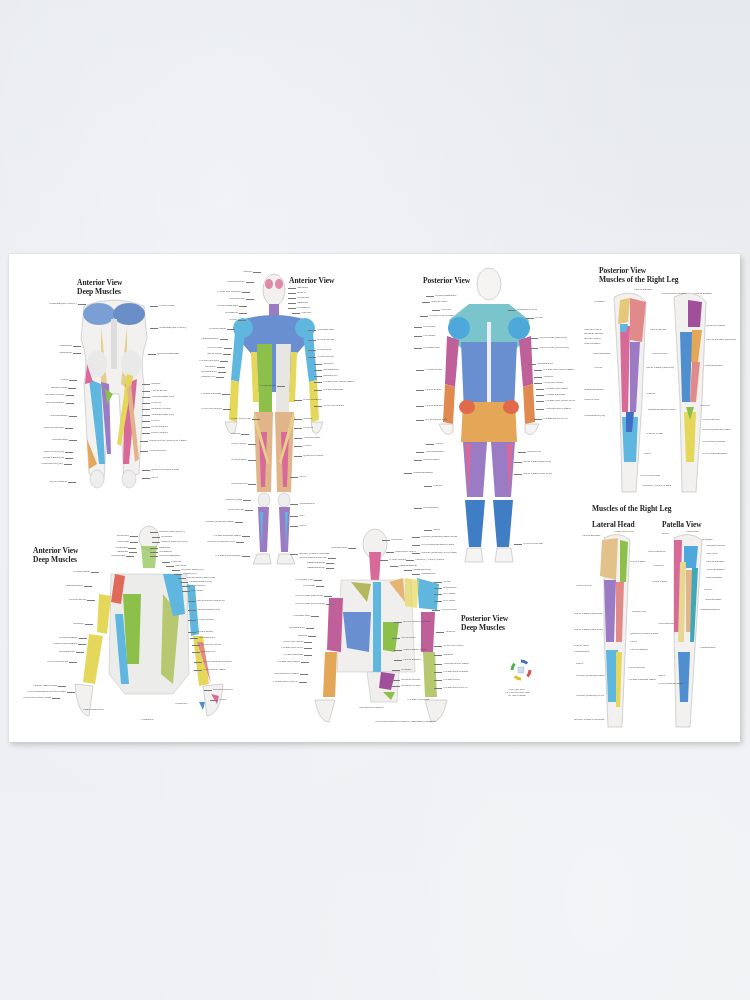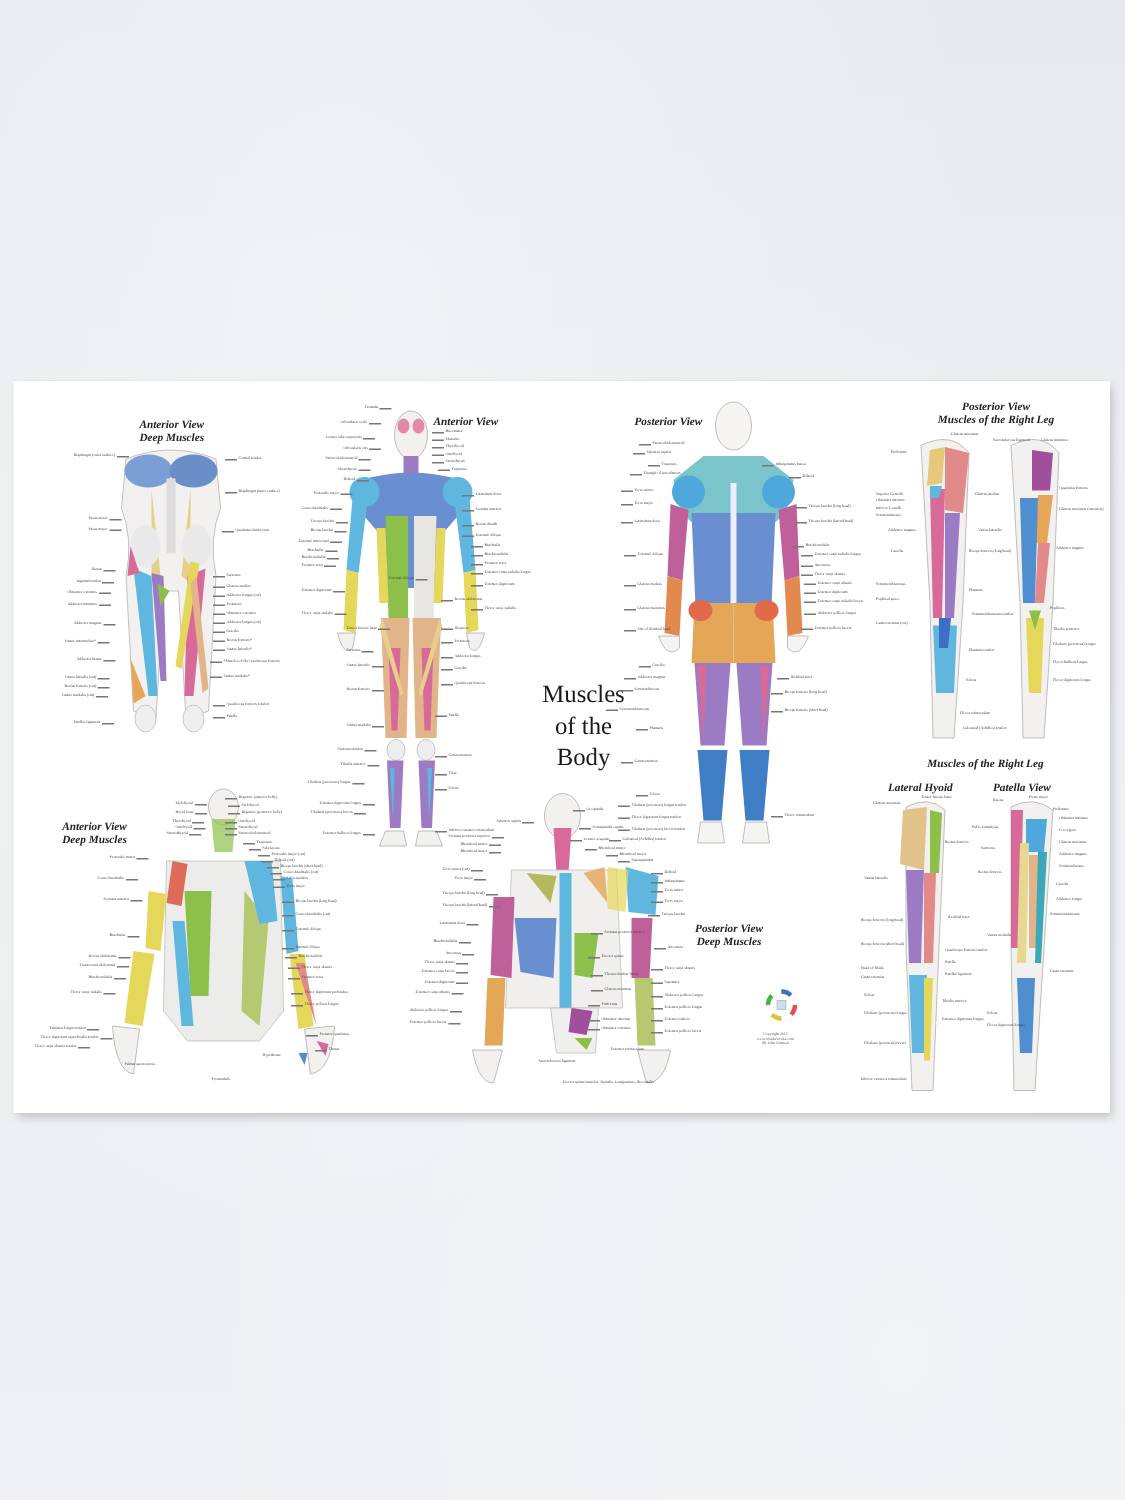--- a/index.html
+++ b/index.html
@@ -15,21 +15,21 @@
       radial-gradient(ellipse at 80% 90%, rgba(255,255,255,0.25), rgba(255,255,255,0) 60%);
   }
   .poster {
     position:absolute; left:9px; top:254px; width:731px; height:488px;
     background:#ffffff;
     box-shadow: 2px 3px 6px rgba(0,0,0,0.18), 0 0 1px rgba(0,0,0,0.12);
   }
   .panel { position:absolute; }
   .ptitle {
     position:absolute; font-family:"Liberation Serif", serif; font-weight:bold;
-    color:#222; font-size:7.5px; line-height:9px; text-align:center; white-space:nowrap;font-style:italic;
+    color:#222; font-size:7.5px; line-height:9px; white-space:nowrap;
   }
   .main-title {
     position:absolute; left:330px; top:198px; width:100px; text-align:center;
     font-family:"Liberation Serif", serif; font-size:16.5px; line-height:21px; color:#1a1a1a;
   }
   .lbl {
     position:absolute; font-family:"Liberation Serif", serif; font-size:2.6px; line-height:3px;
     color:#444; white-space:nowrap;
   }
   .lbl.r::before { content:""; position:absolute; right:100%; top:1.5px; width:8px; border-top:0.4px solid #777; margin-right:1px; }
@@ -190,25 +190,20 @@
     <div class="lbl r" style="left:104px;top:174px;">Adductor longus</div>
     <div class="lbl r" style="left:104px;top:182px;">Gracilis</div>
     <div class="lbl r" style="left:104px;top:192px;">Quadriceps femoris</div>
     <div class="lbl r" style="left:100px;top:213px;">Patella</div>
     <div class="lbl r" style="left:100px;top:240px;">Gastrocnemius</div>
     <div class="lbl r" style="left:100px;top:252px;">Tibia</div>
     <div class="lbl r" style="left:100px;top:262px;">Soleus</div>
     <div class="lbl r" style="left:100px;top:290px;">Inferior extensor retinaculum</div>
   </div>
 
-  <div class="main-title">
-    <div>Muscles</div>
-    <div>of the</div>
-    <div>Body</div>
-  </div>
 
   <div class="panel" style="left:400px;top:8px;width:180px;height:310px;">
     <div class="ptitle" style="left:14px;top:14px;">Posterior View</div>
     <svg width="180" height="310" viewBox="0 0 180 310">
       <ellipse cx="80" cy="22" rx="12" ry="16" fill="#f6f4f2" stroke="#aaa" stroke-width="0.5"></ellipse>
       <path d="M60 42 L100 42 L120 58 L115 80 L80 110 L45 80 L40 58 Z" fill="#7ac4cc"></path>
       <ellipse cx="50" cy="66" rx="11" ry="11" fill="#4fa8dc"></ellipse>
       <ellipse cx="110" cy="66" rx="11" ry="11" fill="#4fa8dc"></ellipse>
       <path d="M52 80 L108 80 L105 150 L55 150 Z" fill="#6a8fd0"></path>
       <rect x="78" y="60" width="4" height="90" fill="#eef"></rect>
@@ -477,21 +472,21 @@
     <rect x="7" y="7" width="6" height="6" fill="#cde" stroke="#89a" stroke-width="0.3"></rect>
   </svg>
   <div class="copyright">
     <div>Copyright 2015</div>
     <div>www.MediaWorks.com</div>
     <div>By John Johnson</div>
   </div>
 
   <div class="panel" style="left:565px;top:248px;width:165px;height:240px;">
     <div class="ptitle" style="left:18px;top:2px;width:130px;">Muscles of the Right Leg</div>
-    <div class="ptitle" style="left:18px;top:18px;">Lateral Hyoid</div>
+    <div class="ptitle" style="left:18px;top:18px;">Lateral Head</div>
     <div class="ptitle" style="left:88px;top:18px;">Patella View</div>
     <svg width="165" height="240" viewBox="0 0 165 240">
       <path d="M30 36 Q45 28 56 38 L52 130 L48 225 L34 225 L30 130 Z" fill="#f3f1ef" stroke="#aaa" stroke-width="0.5"></path>
       <path d="M28 38 L44 36 L42 78 L26 74 Z" fill="#e2c28a"></path>
       <path d="M46 38 L54 40 L52 80 L46 80 Z" fill="#8cc04a"></path>
       <path d="M30 78 L42 78 L40 140 L32 140 Z" fill="#9b7cc4"></path>
       <path d="M42 80 L50 80 L48 140 L42 140 Z" fill="#e28a8a"></path>
       <path d="M32 148 L44 148 L42 200 L34 200 Z" fill="#5fb7e0"></path>
       <path d="M42 150 L48 150 L46 205 L42 205 Z" fill="#e5d75a"></path>
       <path d="M100 36 Q115 28 128 38 L122 130 L116 225 L102 225 L100 130 Z" fill="#f3f1ef" stroke="#aaa" stroke-width="0.5"></path>

